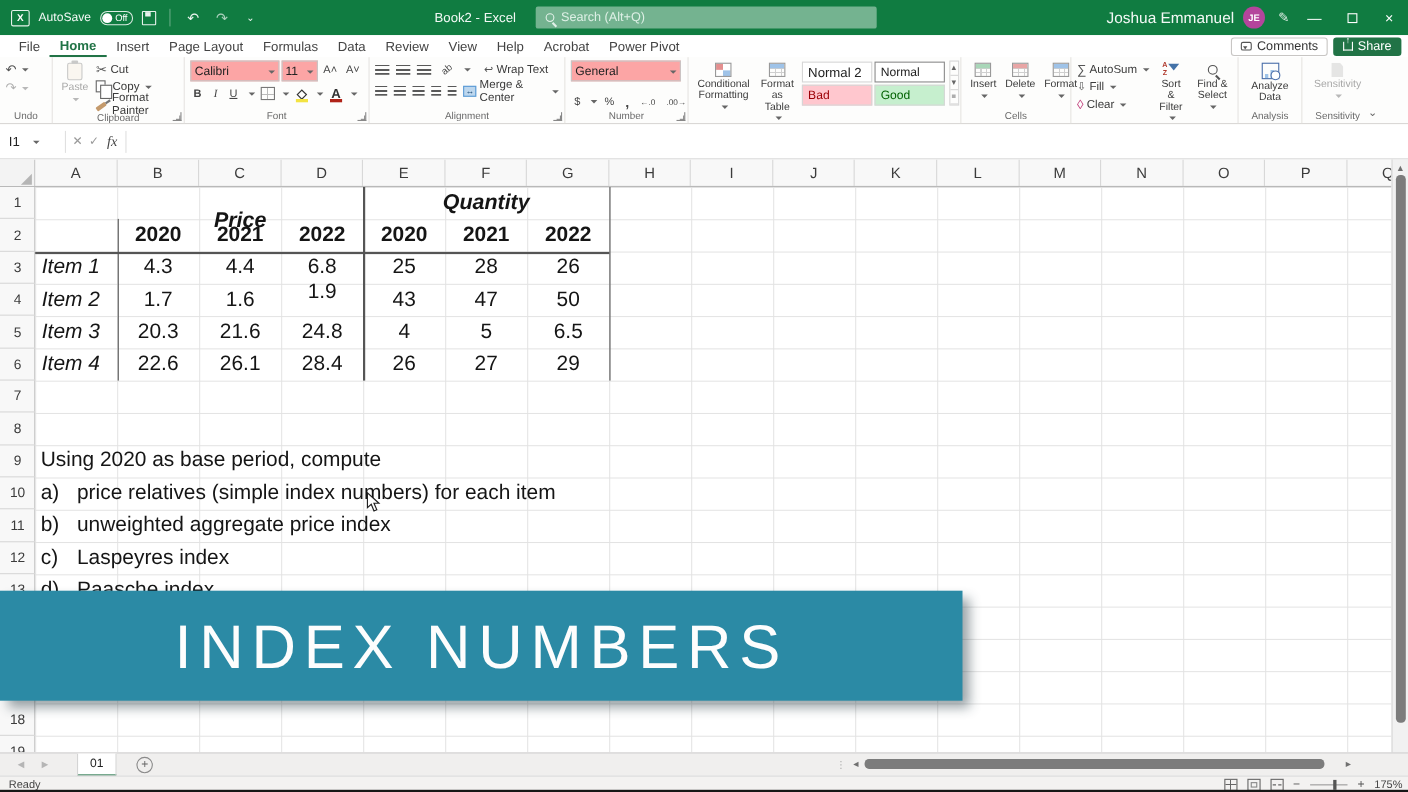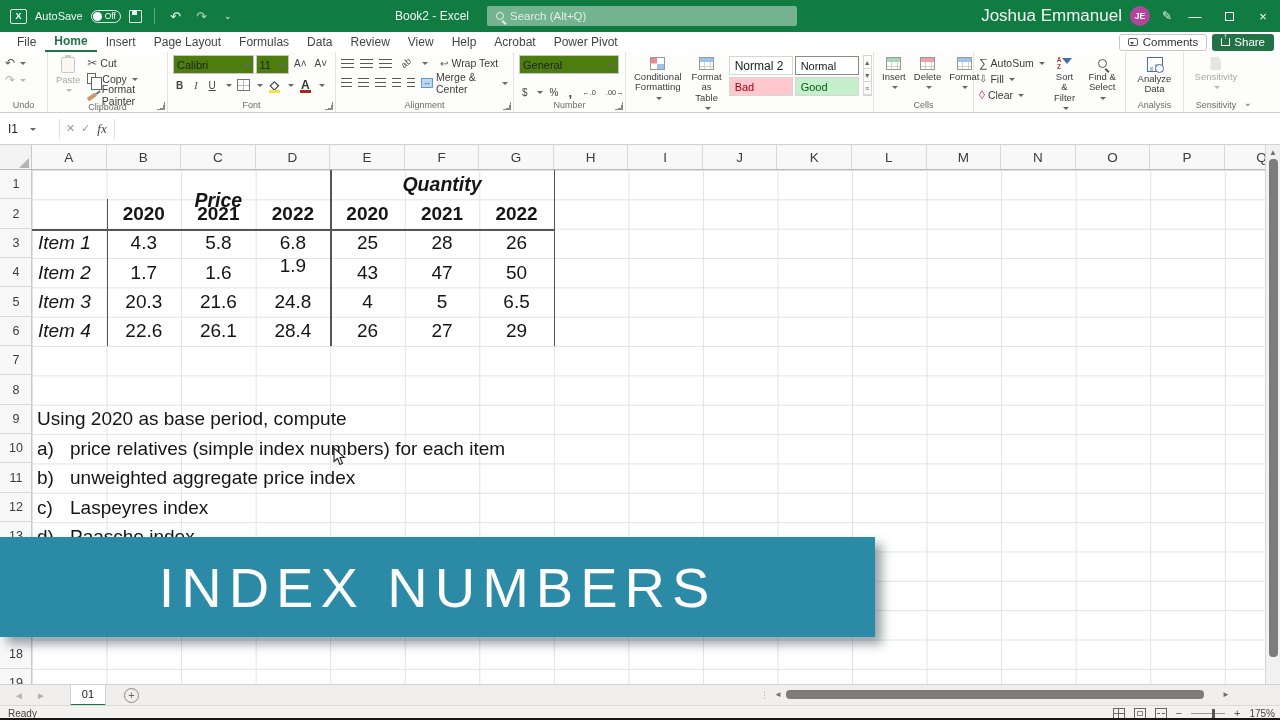--- a/index.html
+++ b/index.html
@@ -17,21 +17,21 @@
   .tb-ic{font-size:13px;color:rgba(255,255,255,.92);width:18px;text-align:center}
   .floppy{width:13px;height:13px;border:1.5px solid rgba(255,255,255,.9);border-radius:1px;position:relative}
   .floppy::after{content:"";position:absolute;left:2px;top:0;width:5px;height:4px;background:rgba(255,255,255,.9)}
   .tb-sep{width:1px;height:16px;background:rgba(255,255,255,.35);margin:0 4px}
   .tb-title{position:absolute;left:395px;top:0;height:32px;display:flex;align-items:center;font-size:12px;color:rgba(255,255,255,.95)}
   .searchbox{position:absolute;left:487px;top:6px;width:310px;height:20px;background:rgba(255,255,255,.42);border-radius:2px;display:flex;align-items:center;padding-left:9px;gap:6px}
   .mag{width:8px;height:8px;border:1.5px solid rgba(245,252,248,.85);border-radius:50%;position:relative;flex:none}
   .mag::after{content:"";position:absolute;left:6px;top:7px;width:5px;height:1.5px;background:rgba(245,252,248,.85);transform:rotate(45deg);transform-origin:0 0}
   .search-text{font-size:11.5px;color:rgba(240,250,244,.85)}
   .tb-right{position:absolute;right:0;top:0;height:32px;display:flex;align-items:center}
-  .user-name{font-size:17px;color:rgba(255,255,255,.95);margin-right:8px}
+  .user-name{font-size:14px;color:rgba(255,255,255,.95);margin-right:8px}
   .avatar{width:20px;height:20px;border-radius:50%;background:#B4459C;color:#fff;font-size:8.5px;font-weight:bold;display:flex;align-items:center;justify-content:center;margin-right:12px}
   .pencil{font-size:12px;color:rgba(255,255,255,.9);margin-right:6px}
   .winbtn{width:34px;height:32px;display:flex;align-items:center;justify-content:center;color:#fff;font-size:13px}
   .restore-ic{width:9px;height:9px;border:1.2px solid #fff}
 
   
   .tabrow{position:absolute;left:0;top:32px;width:1280px;height:20px;background:#fff;display:flex;align-items:center;padding-left:8px}
   .rtab{padding:0 9px;font-size:12px;color:#444;height:20px;display:flex;align-items:center}
   .rtab.active{color:#217346;font-weight:bold;border-bottom:2.5px solid #217346}
   .tr-right{margin-left:auto;display:flex;align-items:center;gap:5px;padding-right:6px}
@@ -48,21 +48,21 @@
   .rg-body{display:flex;gap:4px;align-items:flex-start}
   .rg-label{font-size:9px;color:#6a6a6a;text-align:center;padding-bottom:2px}
   .dlaunch{position:absolute;right:2px;bottom:2px;width:8px;height:8px;border-right:1.3px solid #888;border-bottom:1.3px solid #888}
   .dlaunch::after{content:"";position:absolute;right:1px;bottom:1px;width:3px;height:3px;border-right:1.3px solid #888;border-bottom:1.3px solid #888;transform:translate(1px,1px)}
   .cv{display:inline-block;width:0;height:0;border:3px solid transparent;border-top:3.5px solid #666;margin-left:2px;transform:translateY(2px)}
   .bb{display:flex;flex-direction:column;align-items:center;justify-content:flex-start;gap:2px;font-size:9.5px;line-height:1.08;text-align:center;color:#3b3b3b;padding:2px 3px}
   .dim{opacity:.45}
   .sbtn{display:flex;align-items:center;font-size:10.5px;color:#3b3b3b;gap:3px;height:15px}
   .glyph{font-size:12px;color:#555}
   .col{display:flex;flex-direction:column;gap:2px}
-  .sel{border:1px solid #c6c6c6;background:#4d7c0f;height:19px;display:flex;align-items:center;justify-content:space-between;font-size:11px;padding:0 3px;color:#222}
+  .sel{border:1px solid #c6c6c6;background:#fca5a5;height:19px;display:flex;align-items:center;justify-content:space-between;font-size:11px;padding:0 3px;color:#222}
   .mini{font-size:10px;color:#444;padding:0 3px;display:flex;align-items:center;height:16px}
   .ic-box{width:13px;height:12px;border:1px solid #777;position:relative}
   .ic-cross{background:linear-gradient(#0000 5px,#bbb 5px,#bbb 6px,#0000 6px),linear-gradient(90deg,#0000 5px,#bbb 5px,#bbb 6px,#0000 6px)}
   .bars{width:13px;height:9px;background:repeating-linear-gradient(to bottom,#595959 0 1.4px,transparent 1.4px 3.9px)}
   .underbar{position:relative;font-weight:bold;font-size:12px;color:#333;padding:0 2px}
   .underbar i{position:absolute;left:1px;right:1px;bottom:-1px;height:3.5px;display:block}
   .stylebox{width:64px;height:19px;border:1px solid #d6d6d6;background:#fff;font-size:11px;display:flex;align-items:center;padding:0 5px;color:#222}
   .stylebox.selected{border:1.6px solid #8a8a8a}
   .st-bad{background:#FFC7CE;color:#9C0006}
   .st-good{background:#C6EFCE;color:#006100}
@@ -495,21 +495,21 @@
       <div class="cell hdr" style="left: 106.55px; top: 16px; width: 223.65px; height: 29.35px;">Price</div>
       <div class="cell hdr" style="left: 330.2px; top: 0px; width: 223.65px; height: 29.35px;">Quantity</div>
       <div class="cell yr" style="left: 106.55px; top: 29.35px; width: 74.55px; height: 29.35px;">2020</div>
       <div class="cell yr" style="left: 330.2px; top: 29.35px; width: 74.55px; height: 29.35px;">2020</div>
       <div class="cell yr" style="left: 181.1px; top: 29.35px; width: 74.55px; height: 29.35px;">2021</div>
       <div class="cell yr" style="left: 404.75px; top: 29.35px; width: 74.55px; height: 29.35px;">2021</div>
       <div class="cell yr" style="left: 255.65px; top: 29.35px; width: 74.55px; height: 29.35px;">2022</div>
       <div class="cell yr" style="left: 479.3px; top: 29.35px; width: 74.55px; height: 29.35px;">2022</div>
       <div class="cell item" style="left: 32px; top: 58.7px; width: 74.55px; height: 29.35px;">Item 1</div>
       <div class="cell num" style="left: 106.55px; top: 58.7px; width: 74.55px; height: 29.35px;">4.3</div>
-      <div class="cell num" style="left: 181.1px; top: 58.7px; width: 74.55px; height: 29.35px;">5.8</div>
+      <div class="cell num" style="left: 181.1px; top: 58.7px; width: 74.55px; height: 29.35px;">4.4</div>
       <div class="cell num" style="left: 255.65px; top: 58.7px; width: 74.55px; height: 29.35px;">6.8</div>
       <div class="cell num" style="left: 330.2px; top: 58.7px; width: 74.55px; height: 29.35px;">25</div>
       <div class="cell num" style="left: 404.75px; top: 58.7px; width: 74.55px; height: 29.35px;">28</div>
       <div class="cell num" style="left: 479.3px; top: 58.7px; width: 74.55px; height: 29.35px;">26</div>
       <div class="cell item" style="left: 32px; top: 88.05px; width: 74.55px; height: 29.35px;">Item 2</div>
       <div class="cell num" style="left: 106.55px; top: 88.05px; width: 74.55px; height: 29.35px;">1.7</div>
       <div class="cell num" style="left: 181.1px; top: 88.05px; width: 74.55px; height: 29.35px;">1.6</div>
       <div class="cell num" style="left: 255.65px; top: 81px; width: 74.55px; height: 29.35px;">1.9</div>
       <div class="cell num" style="left: 330.2px; top: 88.05px; width: 74.55px; height: 29.35px;">43</div>
       <div class="cell num" style="left: 404.75px; top: 88.05px; width: 74.55px; height: 29.35px;">47</div>

